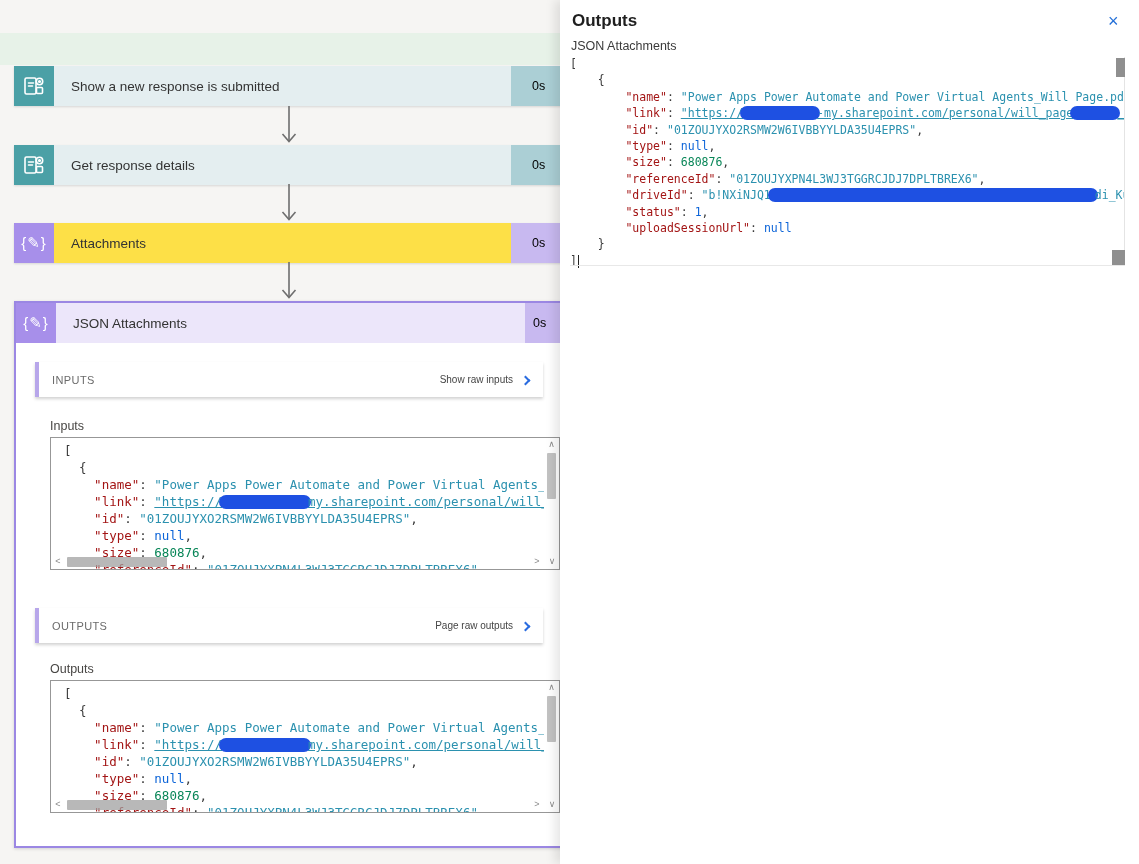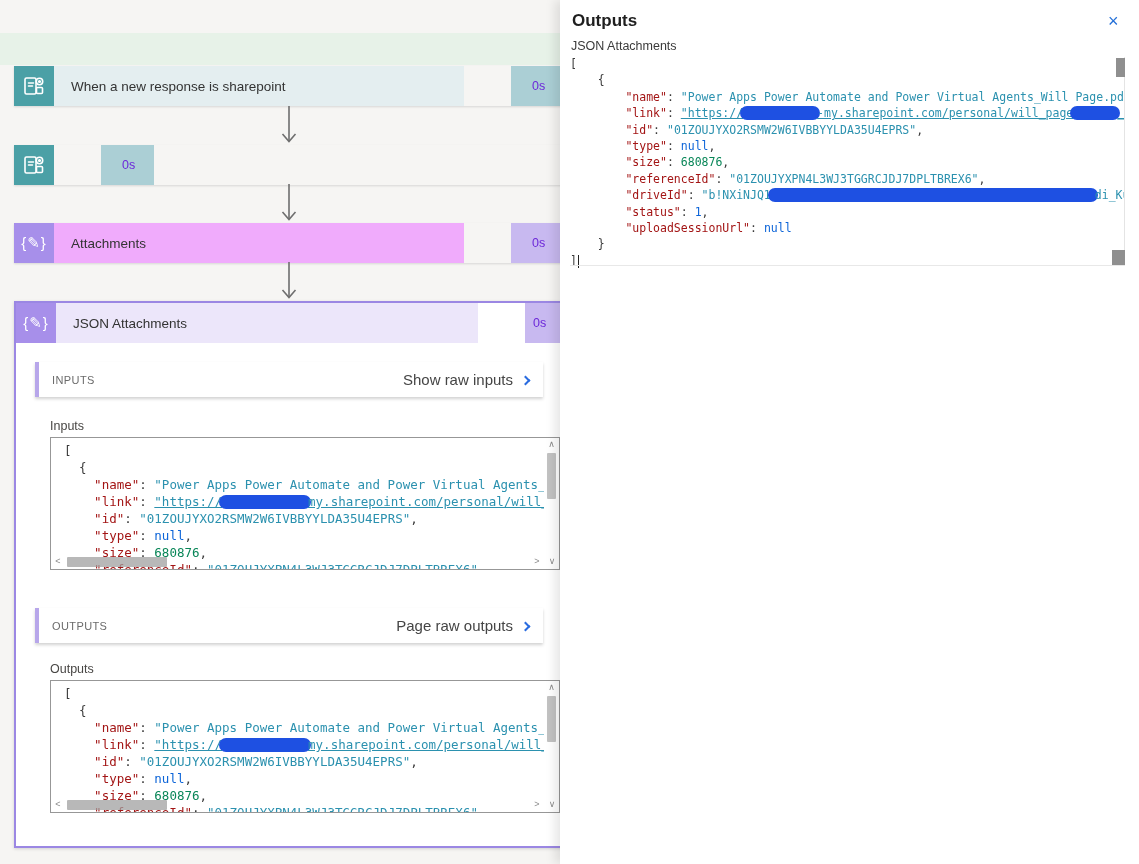--- a/index.html
+++ b/index.html
@@ -10,40 +10,40 @@
   .flow-area { position:absolute; left:0; top:0; width:564px; height:864px; }
   .green-band { position:absolute; left:0; top:33px; width:564px; height:32px; background:#e7f2e8; }
 
   .step-card { position:absolute; left:14px; width:550px; height:40px; display:flex; cursor:pointer;
                box-shadow:0 1px 2px rgba(0,0,0,.12); }
   .step-icon { width:40px; height:40px; flex:0 0 40px; display:flex; align-items:center; justify-content:center; color:#fff; }
   .icon-teal { background:#4ba0a6; }
   .icon-purple { background:#a78fea; font-size:15px; letter-spacing:1px; }
   .step-label-zone { flex:1; display:flex; align-items:center; padding-left:17px; font-size:13.5px; color:#333; }
   .zone-teal { background:#e4eef0; }
-  .zone-purple { background:#f0abfc; }
+  .zone-purple { background:#fde047; }
   .step-dur { width:53px; flex:0 0 53px; display:flex; align-items:center; justify-content:flex-start;
-              padding-left:21px; font-size:12.5px; color:#6d28d9;margin-left:47px; }
+              padding-left:21px; font-size:12.5px; color:#000000; }
   .dur-teal { background:#abcfd5; }
   .dur-purple { background:#c8b9f0; }
 
   .arrow { position:absolute; left:281px; width:16px; height:38px; }
 
   
   .expanded-card { position:absolute; left:14px; top:301px; width:550px; height:547px;
                    background:#fff; border:2px solid #9b87e3; box-shadow:0 1px 3px rgba(0,0,0,.15); }
   .exp-header { position:absolute; left:0; top:0; width:546px; height:40px; display:flex; cursor:pointer; }
   .exp-header .step-label-zone { background:#ece6fa; }
   .exp-header .step-dur { background:#c8b9f0; width:37px; flex:0 0 37px; padding-left:8px; }
 
   .section-bar { position:absolute; left:19px; width:508px; height:35px; background:#fff;
                  border-left:4px solid #b7a6ea; box-shadow:0 2px 3px rgba(0,0,0,.18);
                  display:flex; align-items:center; }
   .section-bar .sec-title { font-size:11px; color:#6b6b6b; letter-spacing:.4px; padding-left:13px; flex:1; }
-  .raw-link { display:flex; align-items:center; gap:9px; font-size:15px; color:#454545; padding-right:14px; cursor:pointer; }
+  .raw-link { display:flex; align-items:center; gap:9px; font-size:10px; color:#454545; padding-right:14px; cursor:pointer; }
   .chev { display:inline-block; width:7px; height:7px; border-top:2px solid #2a6ce0; border-right:2px solid #2a6ce0;
           transform:rotate(45deg); margin-top:1px; }
 
   .io-label { position:absolute; left:34px; font-size:12.5px; color:#484644; }
 
   .code-box { position:absolute; left:34px; width:510px; background:#fff; border:1px solid #979797; overflow:hidden; }
   .code-inner { position:absolute; left:0; top:0; right:15px; bottom:0; padding:4px 0 0 13px; overflow:hidden;
                 font-family:"DejaVu Sans Mono","Liberation Mono",monospace; font-size:12.5px; line-height:17px; white-space:pre; }
 
   
@@ -89,41 +89,42 @@
     <div class="step-card" style="top:66px">
       <div class="step-icon icon-teal">
         <svg width="24" height="24" viewBox="0 0 24 24" fill="none" stroke="#fff" stroke-width="1.6">
           <rect x="3" y="4" width="11" height="16" rx="1.5"></rect>
           <path d="M6.5 9 h5 M6.5 12 h4" stroke-linecap="round"></path>
           <circle cx="17.5" cy="7.5" r="3.2"></circle>
           <circle cx="17.5" cy="7.5" r="0.8" fill="#fff"></circle>
           <rect x="14.5" y="13.5" width="6" height="6" rx="1"></rect>
         </svg>
       </div>
-      <div class="step-label-zone zone-teal">When a new response is sharepoint</div>
+      <div class="step-label-zone zone-teal">Show a new response is submitted</div>
       <div class="step-dur dur-teal">0s</div>
     </div>
 
     <div class="arrow" style="top:106px">
       <svg width="16" height="38" viewBox="0 0 16 38" fill="none" stroke="#6e6e6e" stroke-width="1.6">
         <path d="M8 0 V35"></path>
           <path d="M1.5 28 L8 35.5 L14.5 28"></path>
       </svg>
     </div>
 
     <div class="step-card" style="top:145px">
       <div class="step-icon icon-teal">
         <svg width="24" height="24" viewBox="0 0 24 24" fill="none" stroke="#fff" stroke-width="1.6">
           <rect x="3" y="4" width="11" height="16" rx="1.5"></rect>
           <path d="M6.5 9 h5 M6.5 12 h4" stroke-linecap="round"></path>
           <circle cx="17.5" cy="7.5" r="3.2"></circle>
           <circle cx="17.5" cy="7.5" r="0.8" fill="#fff"></circle>
           <rect x="14.5" y="13.5" width="6" height="6" rx="1"></rect>
         </svg>
       </div>
+      <div class="step-label-zone zone-teal">Get response details</div>
       <div class="step-dur dur-teal">0s</div>
     </div>
 
     <div class="arrow" style="top:184px">
       <svg width="16" height="38" viewBox="0 0 16 38" fill="none" stroke="#6e6e6e" stroke-width="1.6">
         <path d="M8 0 V35"></path>
           <path d="M1.5 28 L8 35.5 L14.5 28"></path>
       </svg>
     </div>
 

